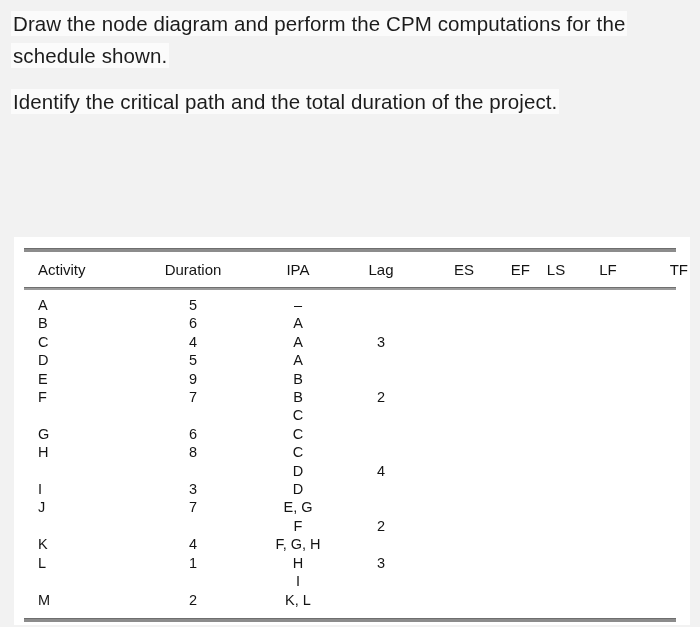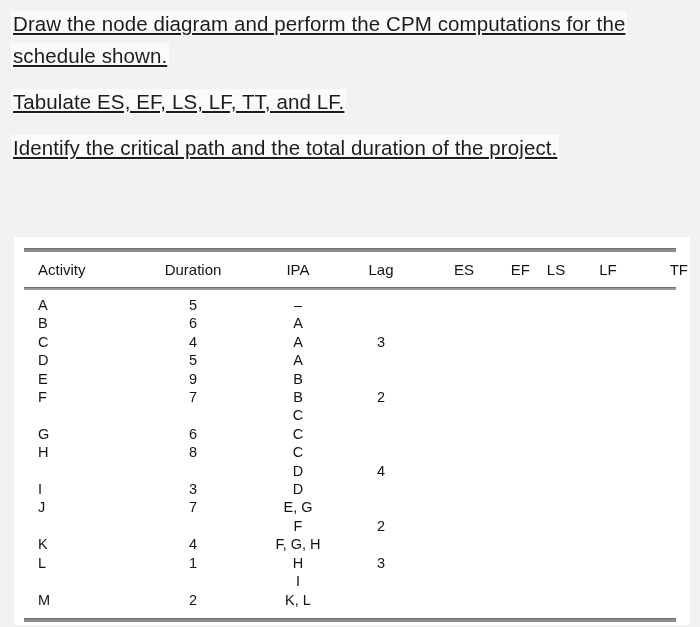--- a/index.html
+++ b/index.html
@@ -20,21 +20,20 @@
   
   .prompt {
     padding: 8px 10px 0 11px;
   }
   .prompt-para {
     margin: 0 0 14px 0;
     font-size: 20.5px;
     line-height: 32px;
     color: #1c1c1c;
     letter-spacing: 0.1px;
-    text-decoration: underline;
   }
   .prompt-para:last-child {
     margin-bottom: 0;
   }
   .prompt-para .hl {
     background: #fbfbfb;
     box-decoration-break: clone;
     -webkit-box-decoration-break: clone;
     padding: 1px 2px;
   }
@@ -127,21 +126,20 @@
   .c-tf       { width: 54px;  text-align: right; }
   .c-ff       { width: 52px;  text-align: center; }
 
   thead .c-activity { padding-left: 14px !important; }
 </style>
 </head>
 <body>
 
 <div class="prompt">
   <p class="prompt-para"><span class="hl">Draw the node diagram and perform the CPM computations for the schedule shown.</span></p>
-  <p class="prompt-para"><span class="hl">Tabulate ES, EF, LS, LF, TT, and LF.</span></p>
   <p class="prompt-para"><span class="hl">Identify the critical path and the total duration of the project.</span></p>
 </div>
 
 <div class="table-card">
   <div class="rule-top"></div>
   <div class="rule-head"></div>
   <div class="rule-bottom"></div>
 
   <div class="tbl-wrap">
     <table class="cpm-table">

